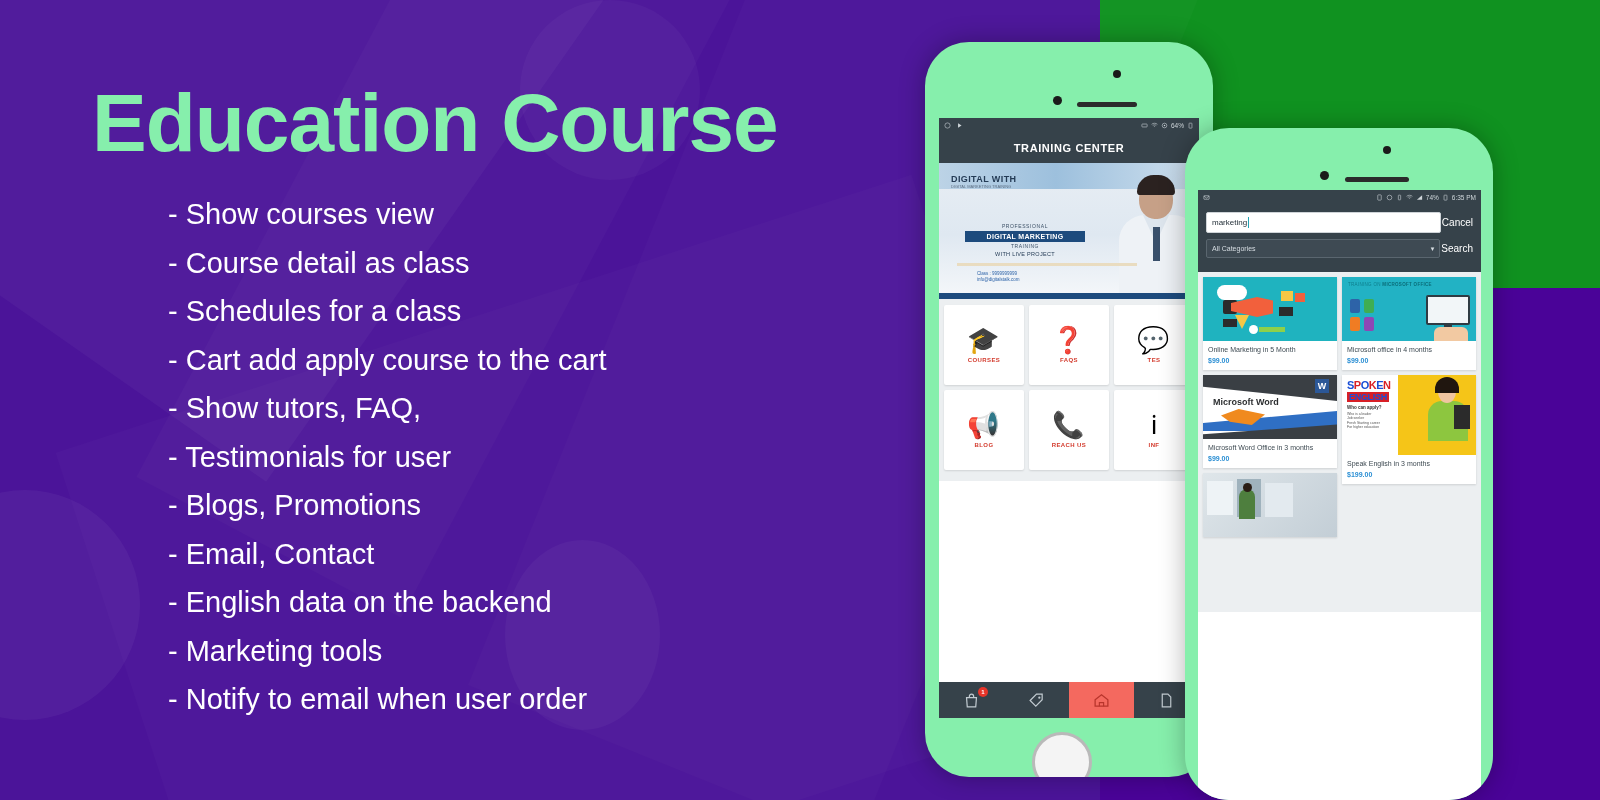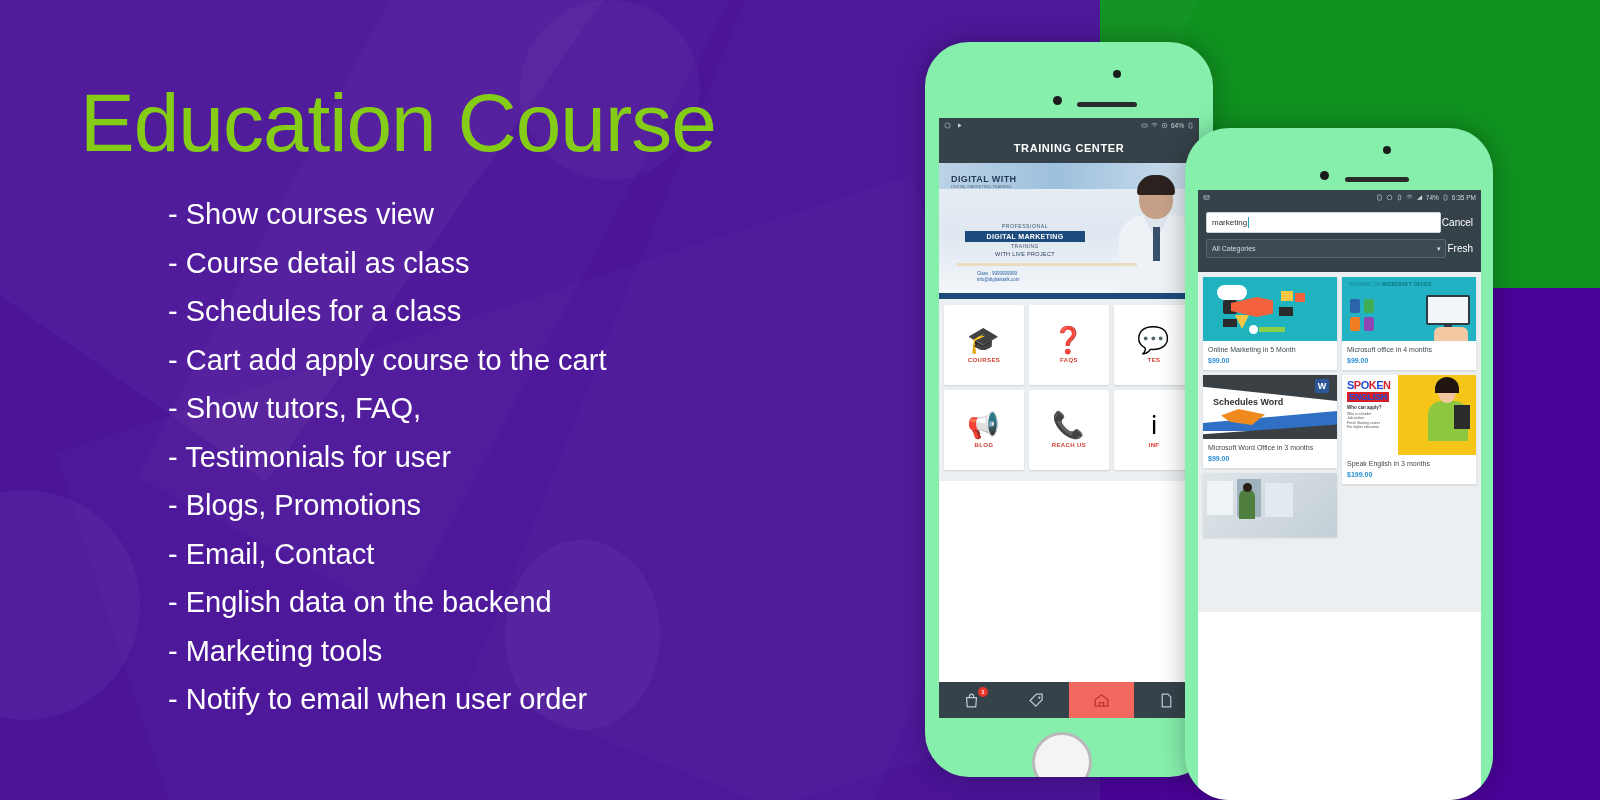--- a/index.html
+++ b/index.html
@@ -35,22 +35,22 @@
   .f2 { left:330px; top:-300px; width:300px; height:900px; transform:rotate(28deg); background:rgba(255,255,255,.025); }
   .f3 { left:640px; top:-200px; width:420px; height:1000px; transform:rotate(22deg); background:rgba(255,255,255,.02); }
   .f4 { left:120px; top:300px; width:900px; height:560px; transform:rotate(-18deg); background:rgba(255,255,255,.018); }
   .circ { position:absolute; border-radius:50%; background:rgba(255,255,255,.045); }
   .c1 { left:-90px; top:490px; width:230px; height:230px; }
   .c2 { left:520px; top:0px;   width:180px; height:180px; background:rgba(255,255,255,.03); }
   .c3 { left:505px; top:540px; width:155px; height:190px; background:rgba(255,255,255,.035); }
 
   
   .headline {
-    position:absolute; left:80px; top:82px;
-    color:#84cc16; font-size:82px; font-weight:normal;
+    position:absolute; left:92px; top:82px;
+    color:#86efac; font-size:82px; font-weight:bold;
     letter-spacing:-1px; line-height:1; white-space:nowrap;
   }
   .features {
     position:absolute; left:168px; top:190px;
     width:760px;
   }
   .feature-item {
     color:#ffffff; font-size:29px; line-height:48.5px;
     white-space:nowrap; font-weight:normal;
   }
@@ -449,21 +449,21 @@
             <span>marketing</span>
             <span class="scaret"></span>
           </div>
           <span class="sbtn">Cancel</span>
         </div>
         <div class="srow">
           <div class="sselect">
             <span>All Categories</span>
             <span>▾</span>
           </div>
-          <span class="sbtn">Fresh</span>
+          <span class="sbtn">Search</span>
         </div>
       </div>
 
       <div class="cards">
 
         <div class="col">
 
           <div class="card">
             <div class="card-img art-marketing">
               <div class="am-cloud"></div>
@@ -480,21 +480,21 @@
             <div class="card-body">
               <div class="card-title">Online Marketing in 5 Month</div>
               <div class="card-price">$99.00</div>
             </div>
           </div>
 
           <div class="card">
             <div class="card-img art-word">
               <div class="aw-dark"></div>
               <div class="aw-w">W</div>
-              <div class="aw-txt">Schedules Word</div>
+              <div class="aw-txt">Microsoft Word</div>
               <div class="aw-blue"></div>
                 <div class="aw-bird"></div>
                 <div class="aw-dark2"></div>
             </div>
             <div class="card-body">
               <div class="card-title">Microsoft Word Office in 3 months</div>
               <div class="card-price">$99.00</div>
             </div>
           </div>
 

